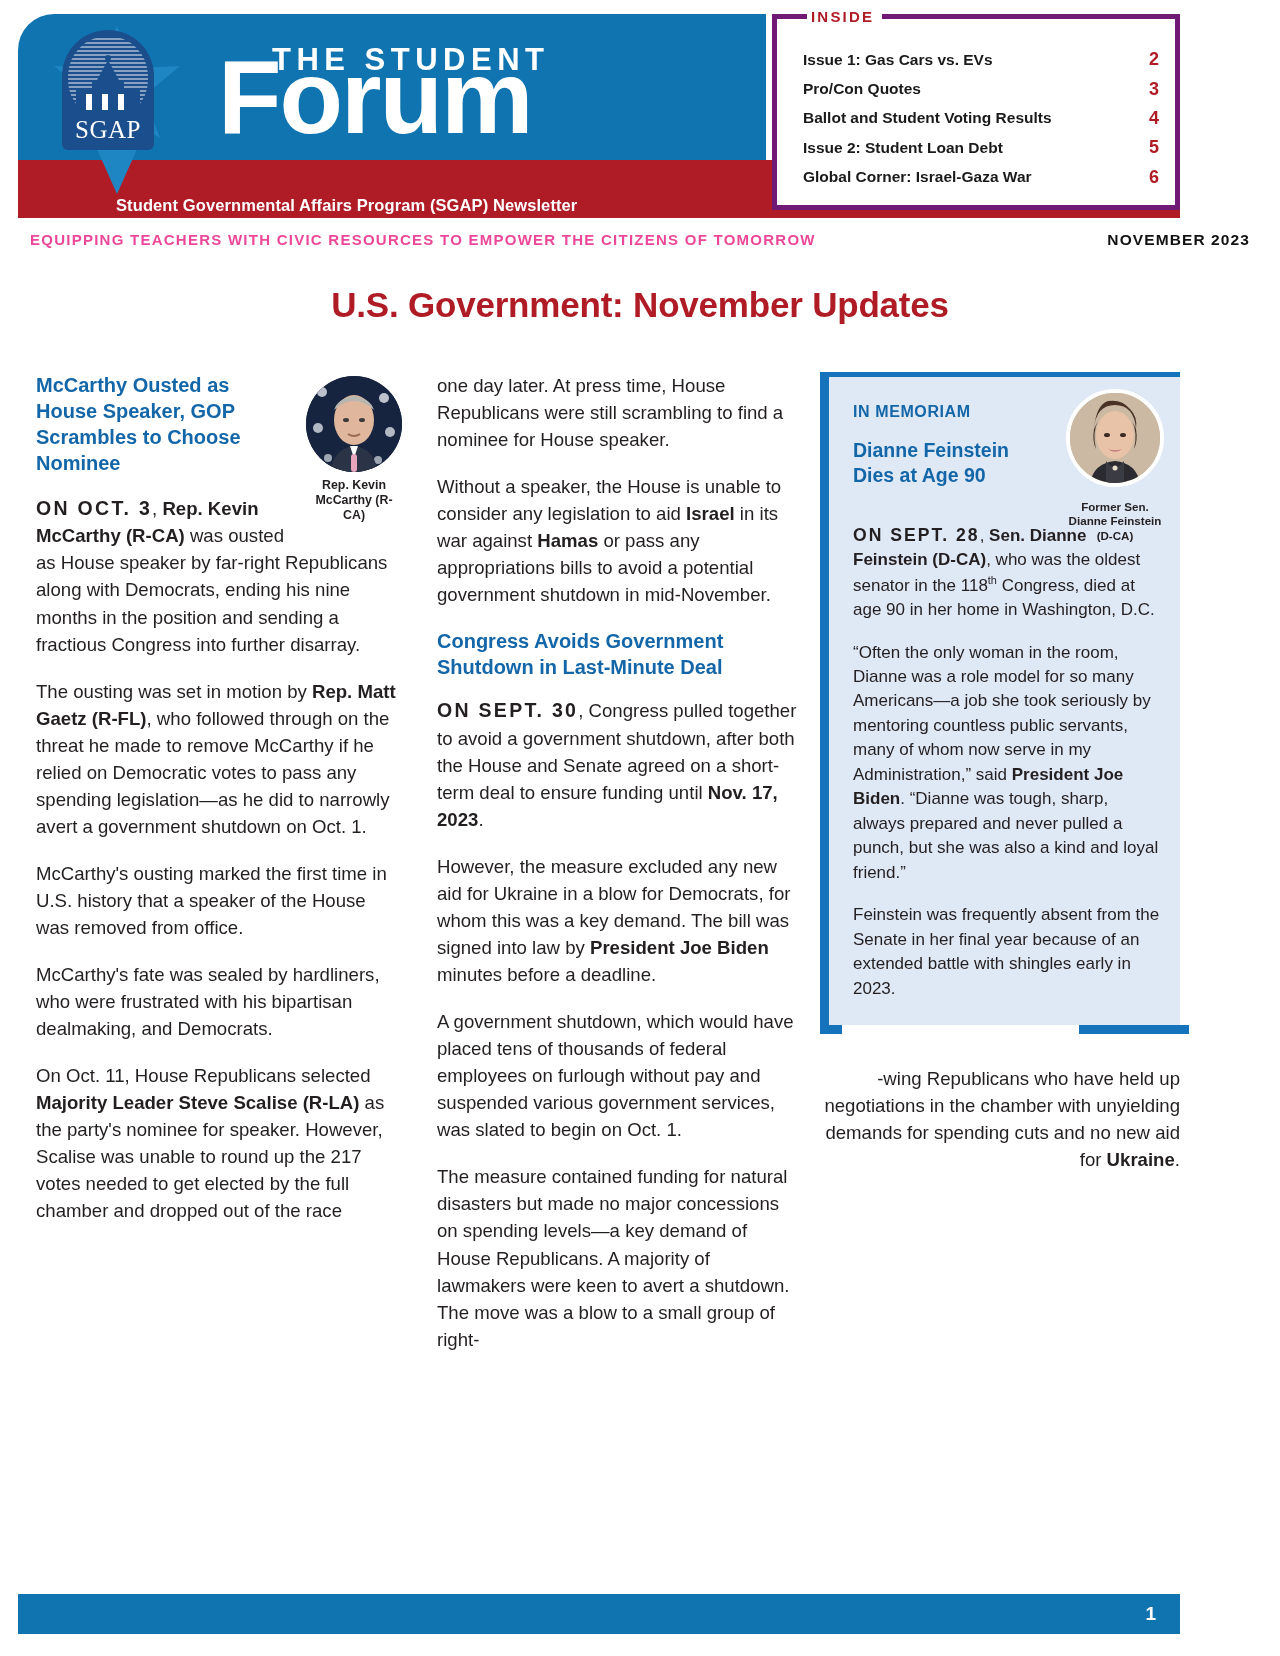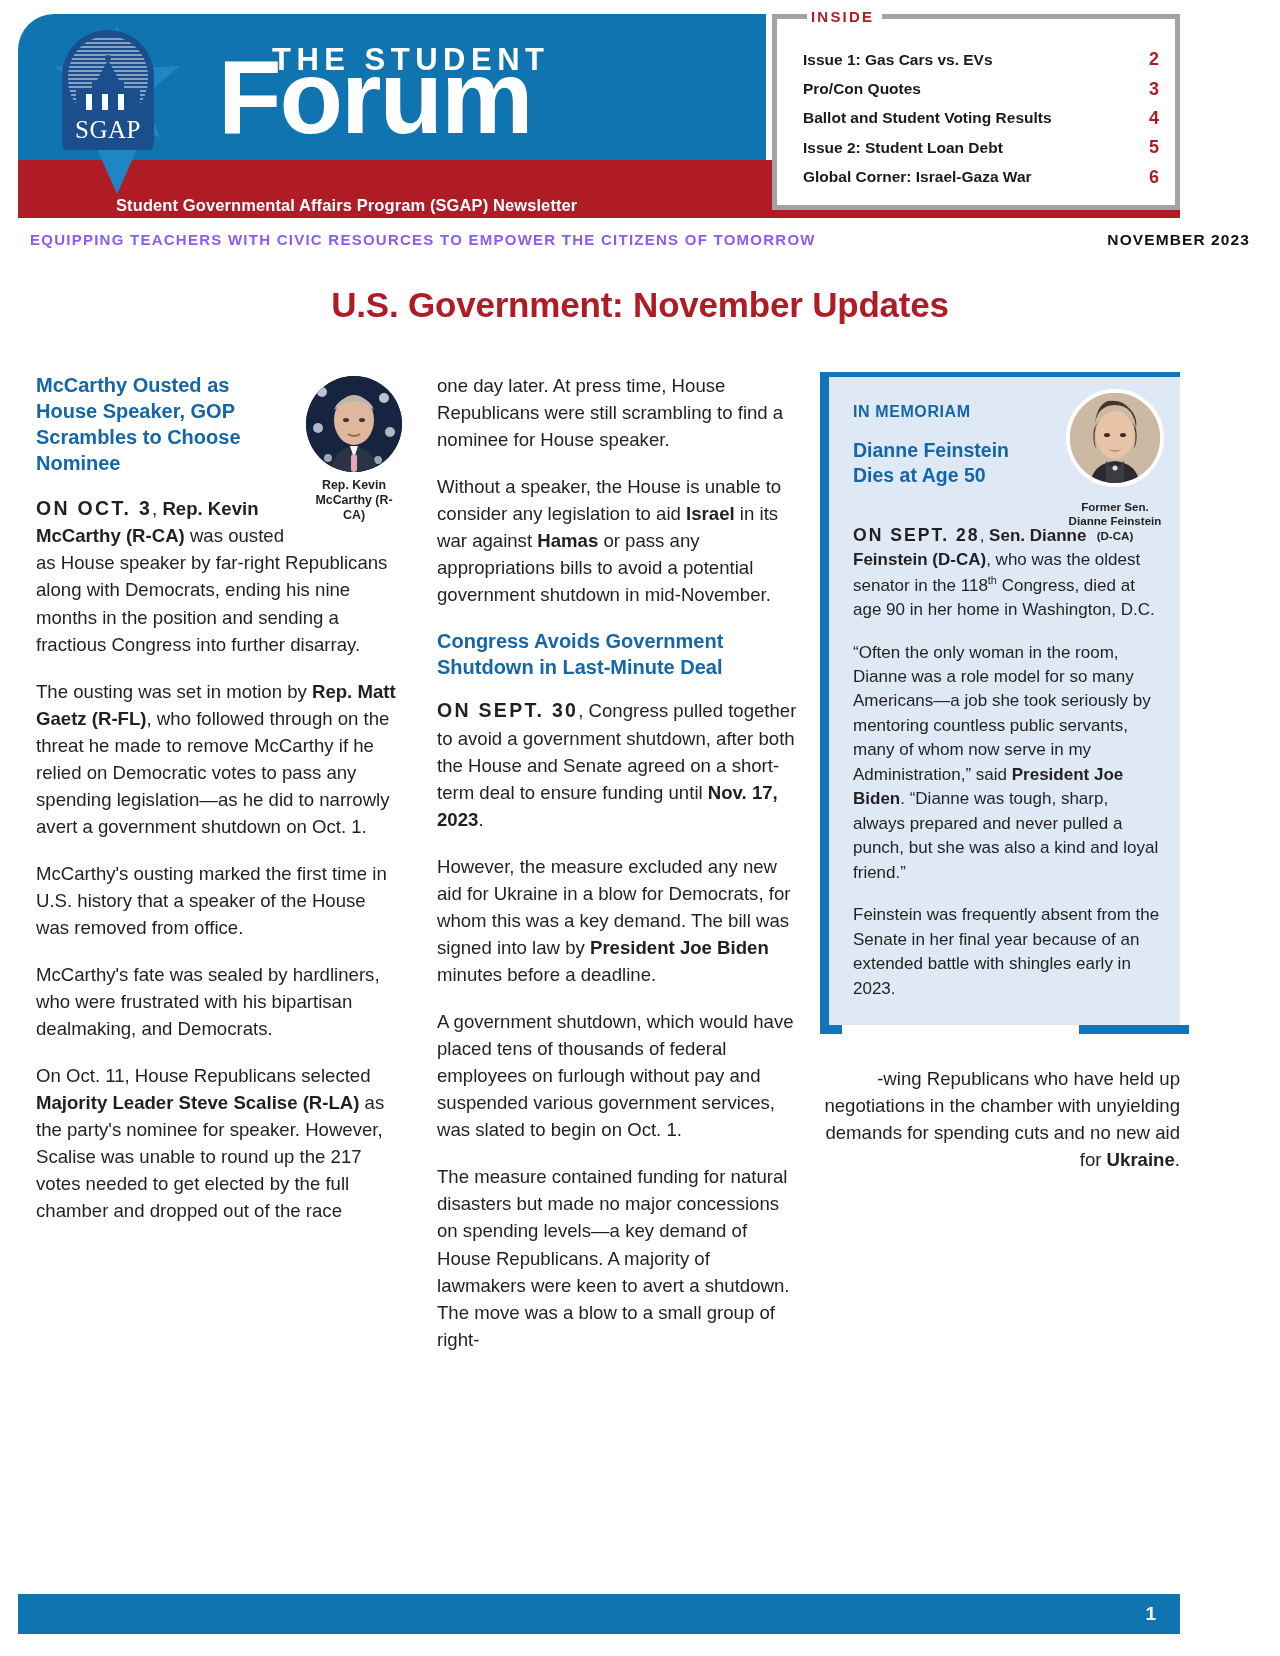--- a/index.html
+++ b/index.html
@@ -95,21 +95,21 @@
     font-weight: bold;
     letter-spacing: 0.1px;
   }
 
   
   .inside-box {
     position: absolute;
     left: 772px; top: 14px;
     width: 408px; height: 196px;
     background: #ffffff;
-    border: 5px solid #a3a3a3;
+    border: 5px solid #701a75;
   }
   .inside-title {
     position: absolute;
     left: 30px; top: -11px;
     background: #ffffff;
     padding: 0 8px 0 4px;
     color: #b01c26;
     font-size: 15px;
     font-weight: bold;
     letter-spacing: 2.2px;
@@ -128,21 +128,21 @@
   .tagline-row {
     position: absolute;
     left: 0; top: 231px;
     width: 1280px;
     display: flex;
     align-items: baseline;
     justify-content: space-between;
     padding: 0 30px 0 30px;
   }
   .tagline {
-    color: #8b5cf6;
+    color: #ec4899;
     font-size: 15px;
     font-weight: bold;
     letter-spacing: 1.25px;
   }
   .issue-date {
     color: #111;
     font-size: 15.5px;
     font-weight: bold;
     letter-spacing: 1.1px;
   }
@@ -449,21 +449,21 @@
                 <path d="M38 56 Q45 61 52 56 Q45 59 38 56 Z" fill="#b0565f"></path>
                 <path d="M20 90 Q24 70 45 68 Q66 70 70 90 Z" fill="#2a2a30"></path>
                 <path d="M36 68 Q45 80 54 68 L54 90 L36 90 Z" fill="#3b3b44"></path>
                 <circle cx="45" cy="75" r="2.5" fill="#e8e0cf"></circle>
               </svg>
             </div>
             <div class="ph-cap-f">Former Sen. Dianne Feinstein (D-CA)</div>
           </div>
 
           <div class="mem-kicker">IN MEMORIAM</div>
-          <h2 class="mem-head">Dianne Feinstein Dies at Age 50</h2>
+          <h2 class="mem-head">Dianne Feinstein Dies at Age 90</h2>
         </div>
 
         <div class="mem-body">
           <p><span class="mem-lead">ON SEPT. 28</span><span>, <b>Sen. Dianne Feinstein (D-CA)</b>, who was the oldest senator in the 118<sup>th</sup> Congress, died at age 90 in her home in Washington, D.C.</span></p>
           <p>“Often the only woman in the room, Dianne was a role model for so many Americans—a job she took seriously by mentoring countless public servants, many of whom now serve in my Administration,” said <b>President Joe Biden</b>. “Dianne was tough, sharp, always prepared and never pulled a punch, but she was also a kind and loyal friend.”</p>
           <p>Feinstein was frequently absent from the Senate in her final year because of an extended battle with shingles early in 2023.</p>
         </div>
       </div>
 
       <p class="col3-cont">-wing Republicans who have held up negotiations in the chamber with unyielding demands for spending cuts and no new aid for <b>Ukraine</b>.</p>

